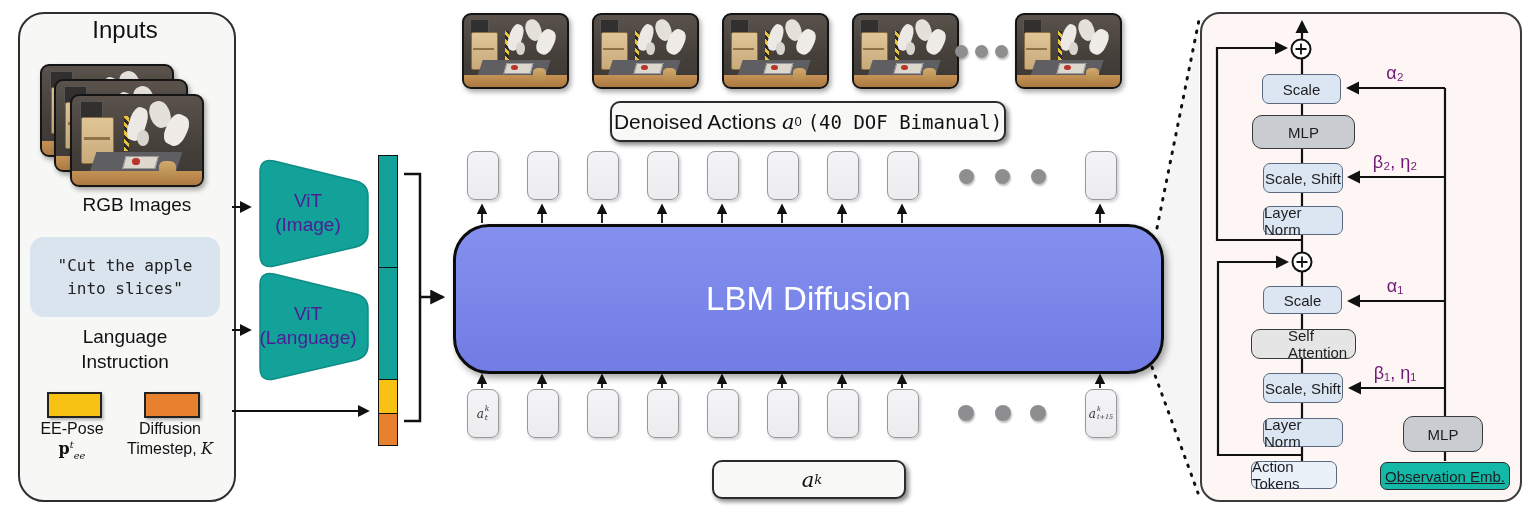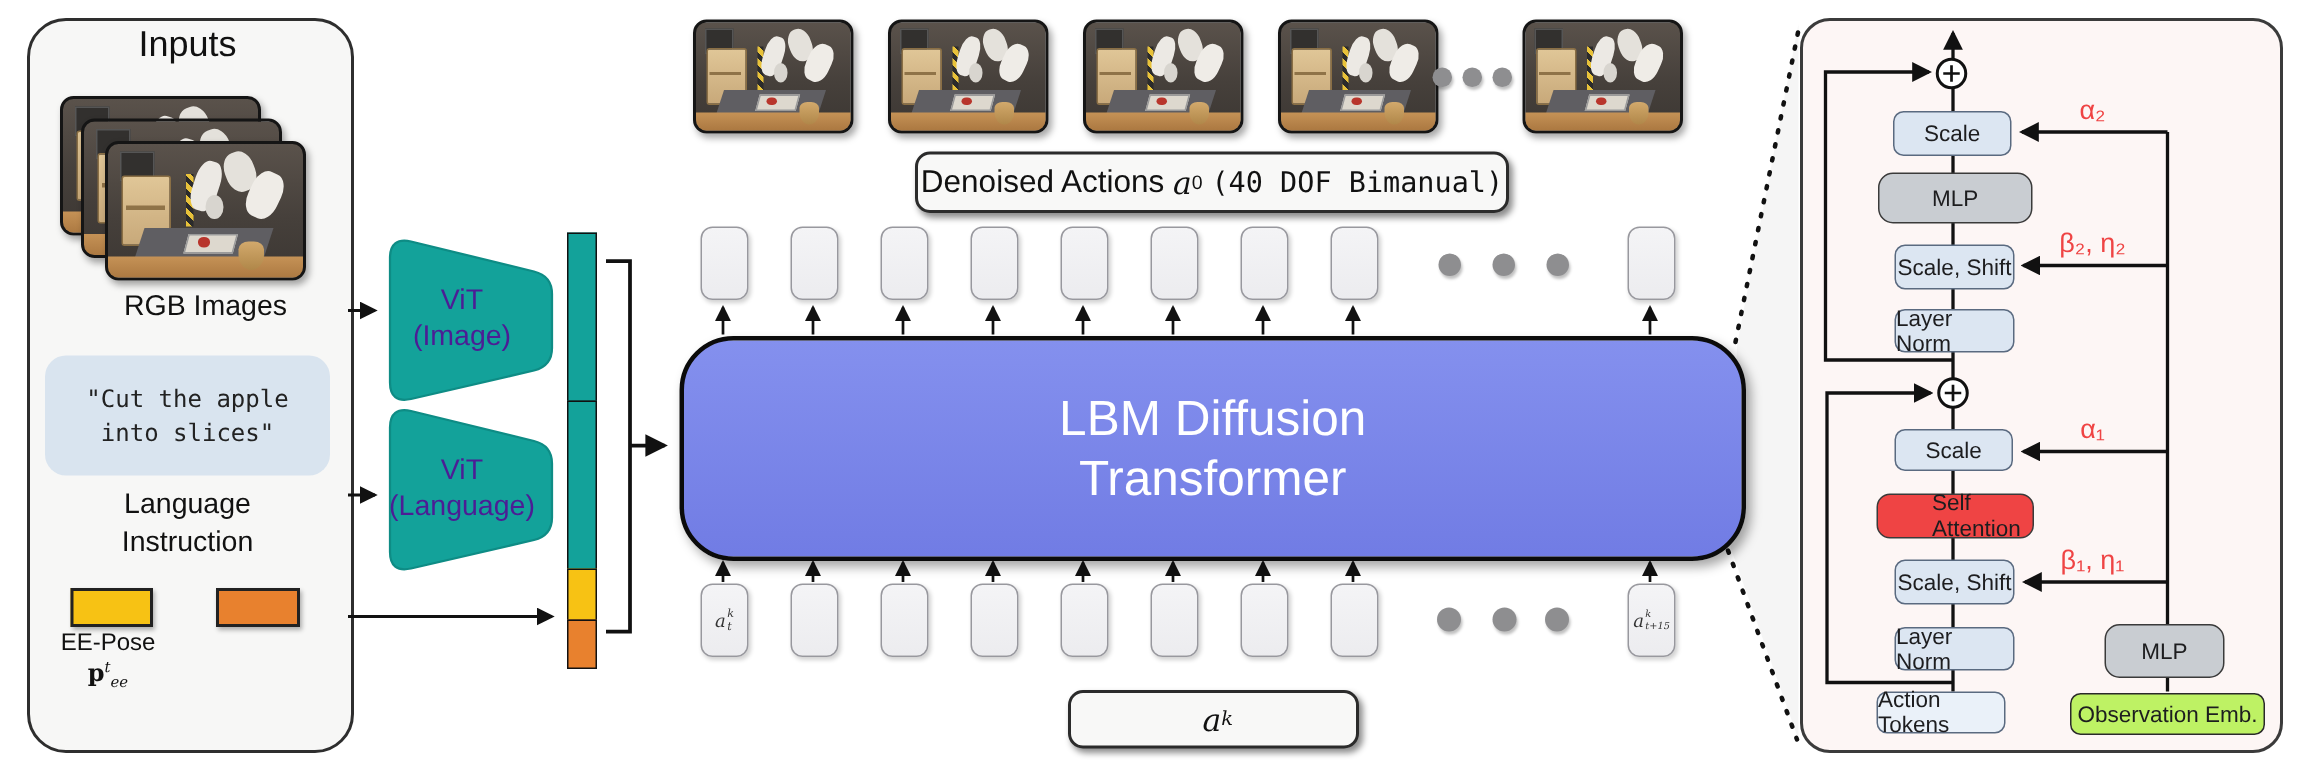--- a/index.html
+++ b/index.html
@@ -74,24 +74,24 @@
     font-size:21px;z-index:2;white-space:nowrap;}
   .mono{font-family:"DejaVu Sans Mono",monospace;font-size:19px;}
 
   
   .detail-panel{left:1200px;top:12px;width:318px;height:486px;background:#fdf6f5;
     border:2px solid #3b3b3b;border-radius:20px;z-index:0;}
   .blk{position:absolute;z-index:2;display:flex;align-items:center;justify-content:center;
     font-size:15px;color:#1d1d1f;border-radius:7px;box-sizing:border-box;}
   .blk-lightblue{background:#dce6f2;border:1.5px solid #5a6a80;}
   .blk-gray{background:#c9cdd2;border:1.5px solid #3a3a3a;border-radius:10px;}
-  .blk-orange{background:#ef4444;border:1.5px solid #3a3a3a;border-radius:9px;padding-left:36px;}
+  .blk-orange{background:#e5e5e5;border:1.5px solid #3a3a3a;border-radius:9px;padding-left:36px;}
   .blk-verylight{background:#eaf1f9;border:1.5px solid #5a6a80;}
-  .blk-obs{background:#bef264;border:1.5px solid #2a2a2a;}
-  .greek{position:absolute;z-index:2;font-size:18px;color:#ef4444;text-align:center;}
+  .blk-obs{background:#14b8a6;border:1.5px solid #2a2a2a;text-decoration:underline;}
+  .greek{position:absolute;z-index:2;font-size:18px;color:#701a75;text-align:center;}
 </style>
 </head>
 <body>
 
 <div id="stage">
 
   <div class="abs inputs-panel"></div>
   <div class="abs detail-panel"></div>
 
   <svg id="wires" width="1536" height="510" viewBox="0 0 1536 510">
@@ -170,36 +170,39 @@
   <div class="abs language-label z2">
     <span>Language</span><br>
     <span>Instruction</span>
   </div>
   <div class="abs swatch swatch-yellow z2"></div>
   <div class="abs swatch swatch-orange z2"></div>
   <div class="abs swatch-label z2" style="left:22px;top:419px;width:100px;">
     <span>EE-Pose</span><br>
     <span class="mathbf">p</span><sup class="math">t</sup><sub class="math">ee</sub>
   </div>
+  <div class="abs swatch-label z2" style="left:113px;top:419px;width:114px;">
+    <span>Diffusion</span><br>
+    <span>Timestep, </span><span class="math">K</span>
+  </div>
 
   <div class="abs vit-text" style="left:253px;top:189px;">
     <span>ViT</span><br><span>(Image)</span>
   </div>
   <div class="abs vit-text" style="left:253px;top:302px;">
     <span>ViT</span><br><span>(Language)</span>
   </div>
 
   <div class="abs barseg" style="top:155px;height:113px;background:#13a29a;"></div>
   <div class="abs barseg" style="top:266.5px;height:114px;background:#13a29a;"></div>
   <div class="abs barseg" style="top:379px;height:35px;background:#f7c214;"></div>
   <div class="abs barseg" style="top:412.5px;height:33px;background:#e8812e;"></div>
 
   <div class="abs lbm-box">
     <span>LBM Diffusion</span>
-    <span>Transformer</span>
   </div>
 
   <div class="action-label" style="left:610px;top:101px;width:392px;height:37px;">
     <span>Denoised Actions</span>&nbsp;<span class="math">a</span><sup>0</sup>&nbsp;<span class="mono">(40 DOF Bimanual)</span>
   </div>
   <div class="action-label" style="left:712px;top:460px;width:190px;height:35px;">
     &nbsp;<span class="math">a</span><sup class="math">k</sup>
   </div>
 
   <div id="generated">

